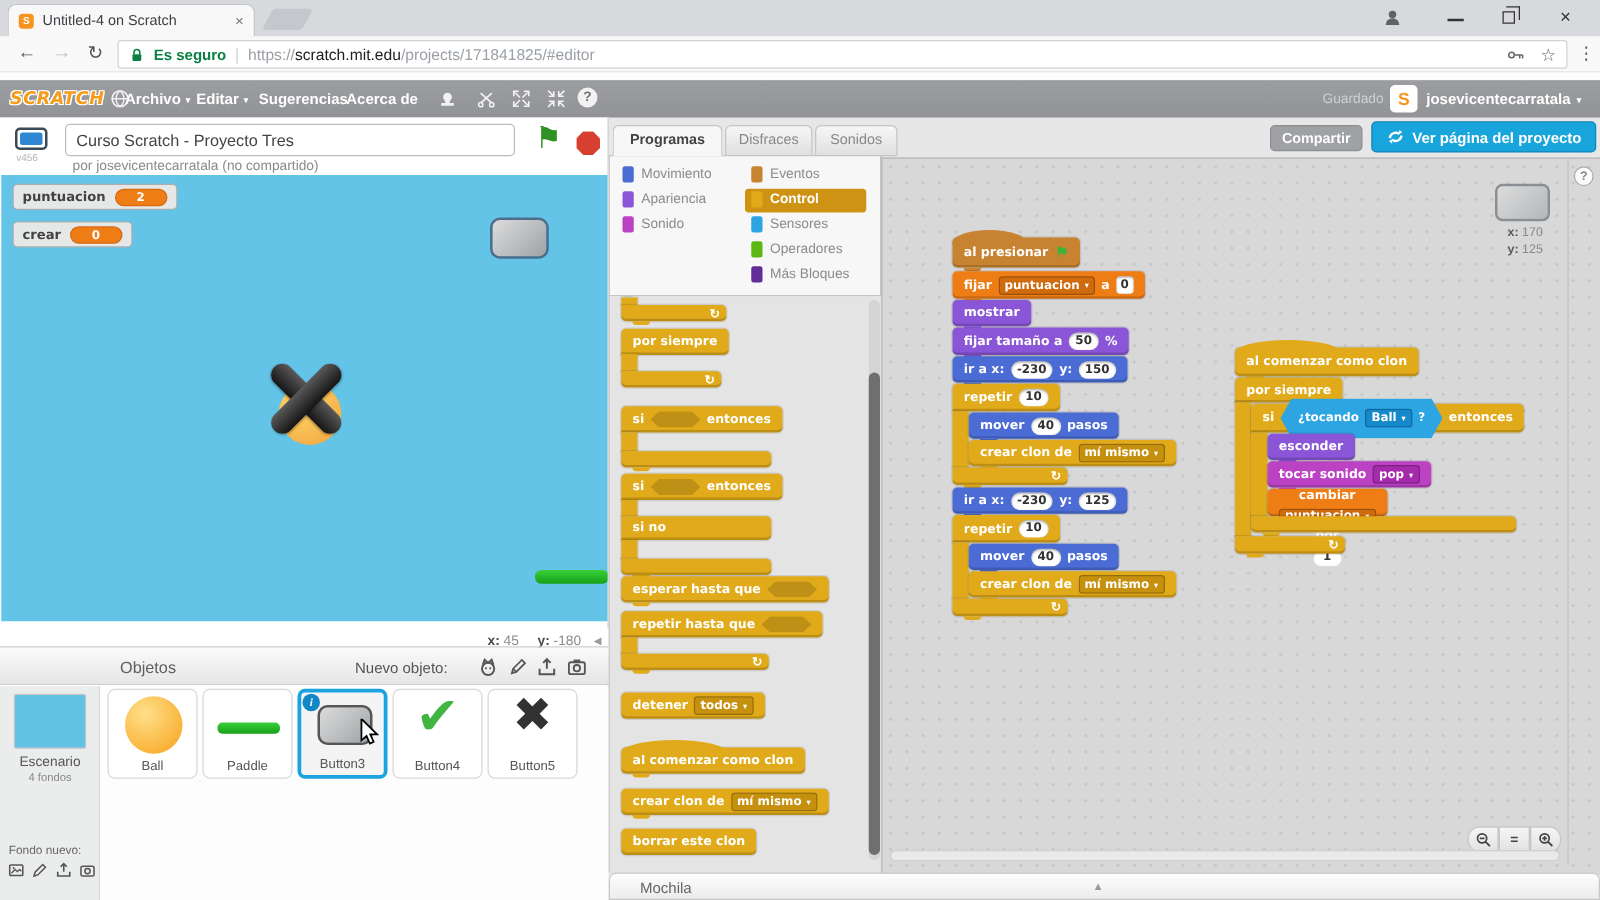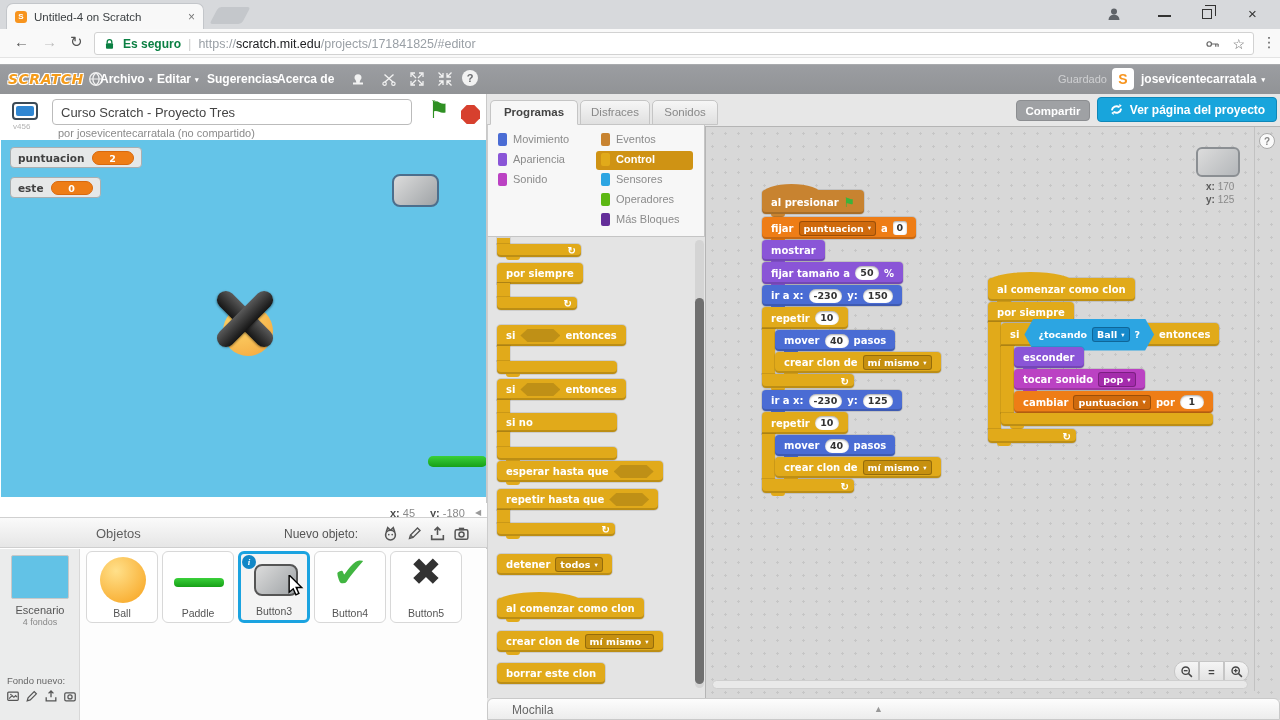--- a/index.html
+++ b/index.html
@@ -287,21 +287,21 @@
     <span class="byline">por josevicentecarratala (no compartido)</span>
     <span class="gflag">⚑</span>
     <div class="stopoct"></div>
 
     <div class="stage">
       <div class="mon" style="left:9px;top:7px;">
         <span>puntuacion</span>
         <span class="val">2</span>
       </div>
       <div class="mon" style="left:9px;top:37px;">
-        <span>este</span>
+        <span>crear</span>
         <span class="val">0</span>
       </div>
       <div class="graybtn" style="position:absolute;left:391px;top:34px;width:47px;height:33px;"></div>
       <div class="xspr" style="top:142px;">
         <div class="xball"></div>
         <div class="xbar" style="transform:rotate(45deg);"></div>
         <div class="xbar" style="transform:rotate(-45deg);"></div>
       </div>
       <div class="paddle" style="top:316px;"></div>
     </div>
@@ -649,21 +649,21 @@
   <div class="b looks nb" style="left:1014px;top:347px;">
       <span>esconder</span>
     </div>
   <div class="b soundb nb" style="left:1014px;top:369px;">
       <span>tocar sonido</span>
       <span class="dd dd-sound">
         <span>pop</span>
         <span class="car">▾</span>
       </span>
     </div>
-  <div class="b data nb" style="left:1014px;top:391px;height:22px;">
+  <div class="b data nb" style="left:1014px;top:391px;height:22px;flex-direction:column;">
       <span>cambiar</span>
       <span class="dd dd-data">
         <span>puntuacion</span>
         <span class="car">▾</span>
       </span>
       <span>por</span>
       <span class="num">1</span>
     </div>
   <div class="arm control nb" style="left:1001px;top:413px;width:212px;"></div>
   <div class="arm control nb" style="left:988px;top:429px;width:88px;height:14px;">

